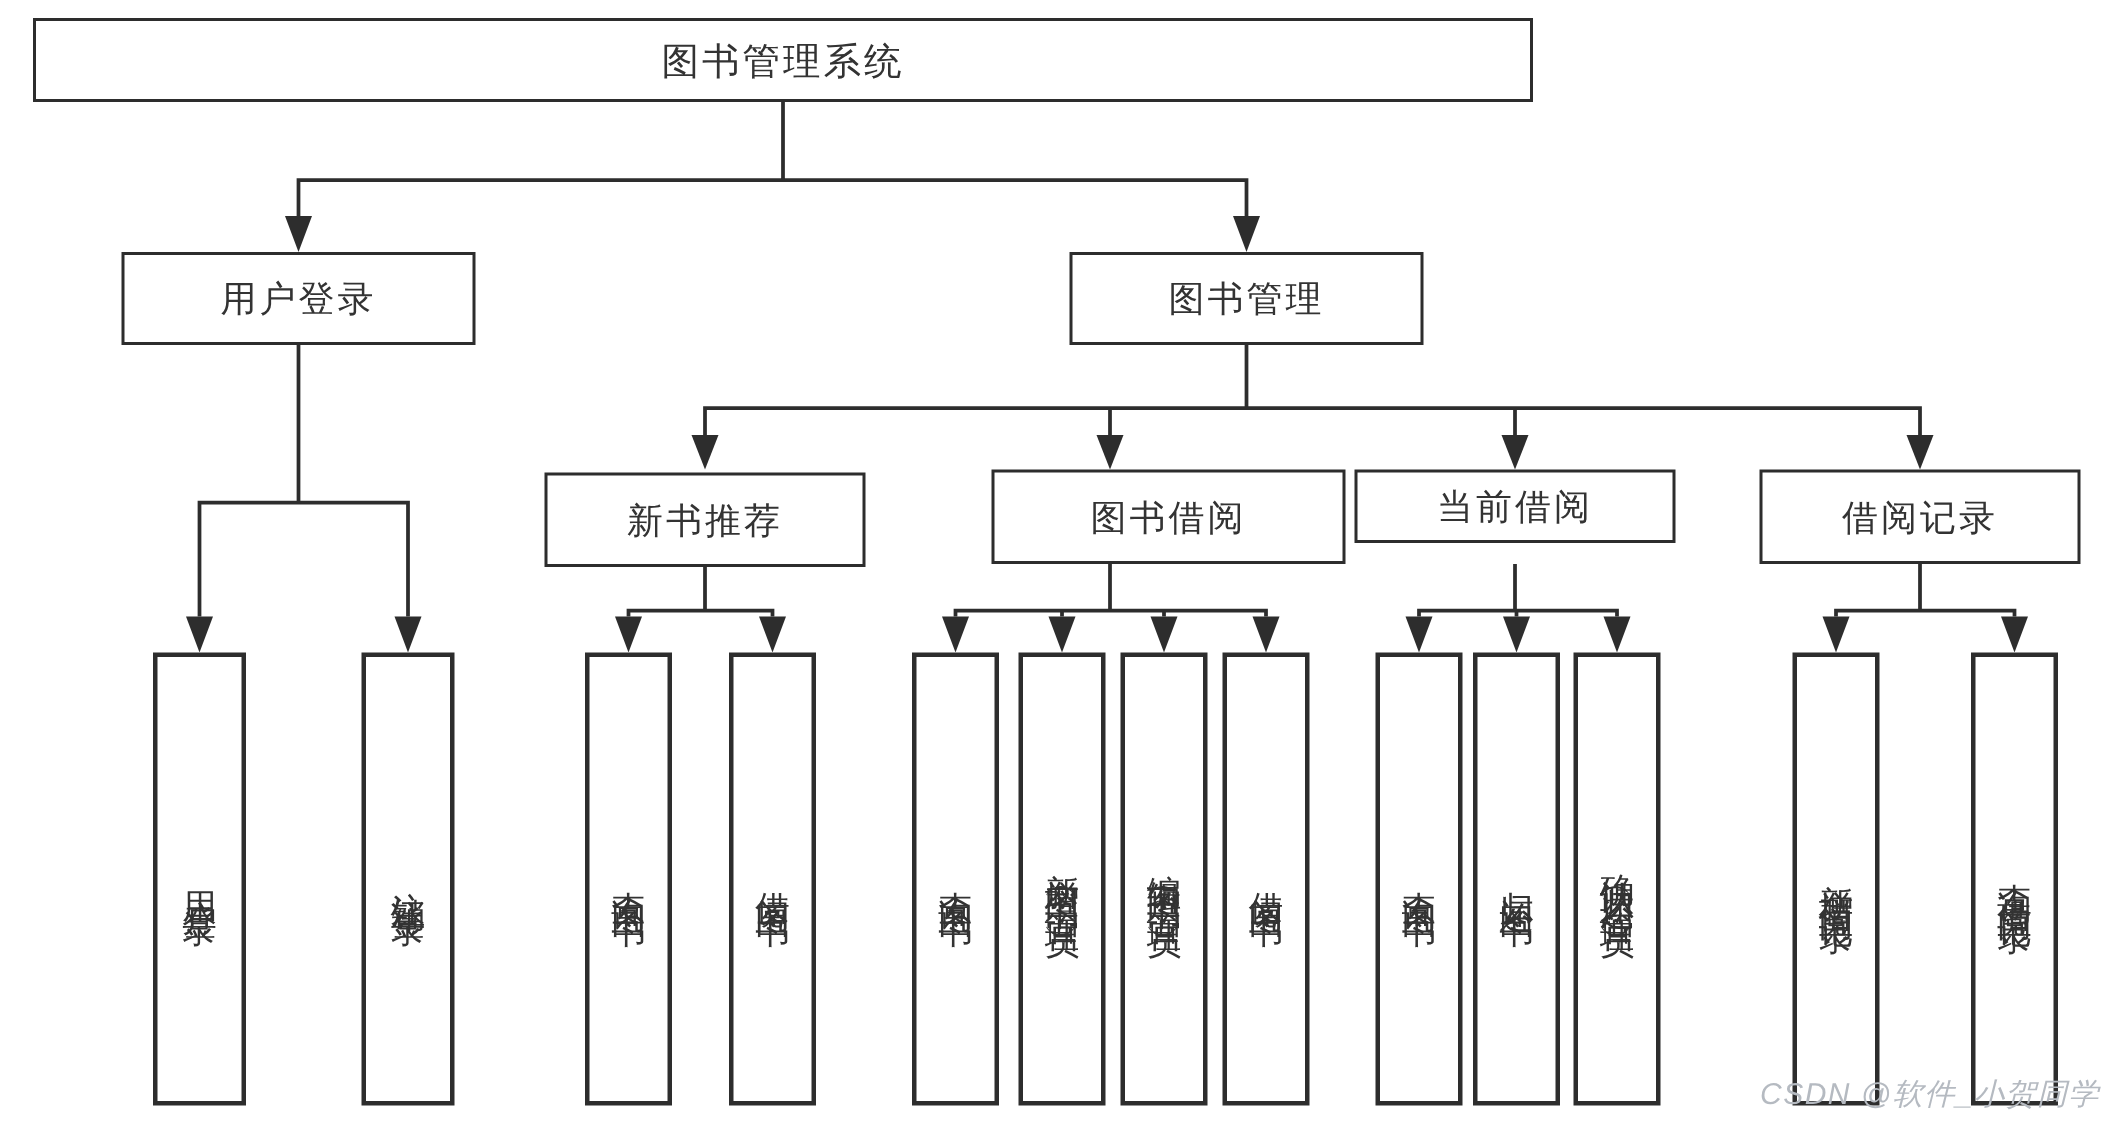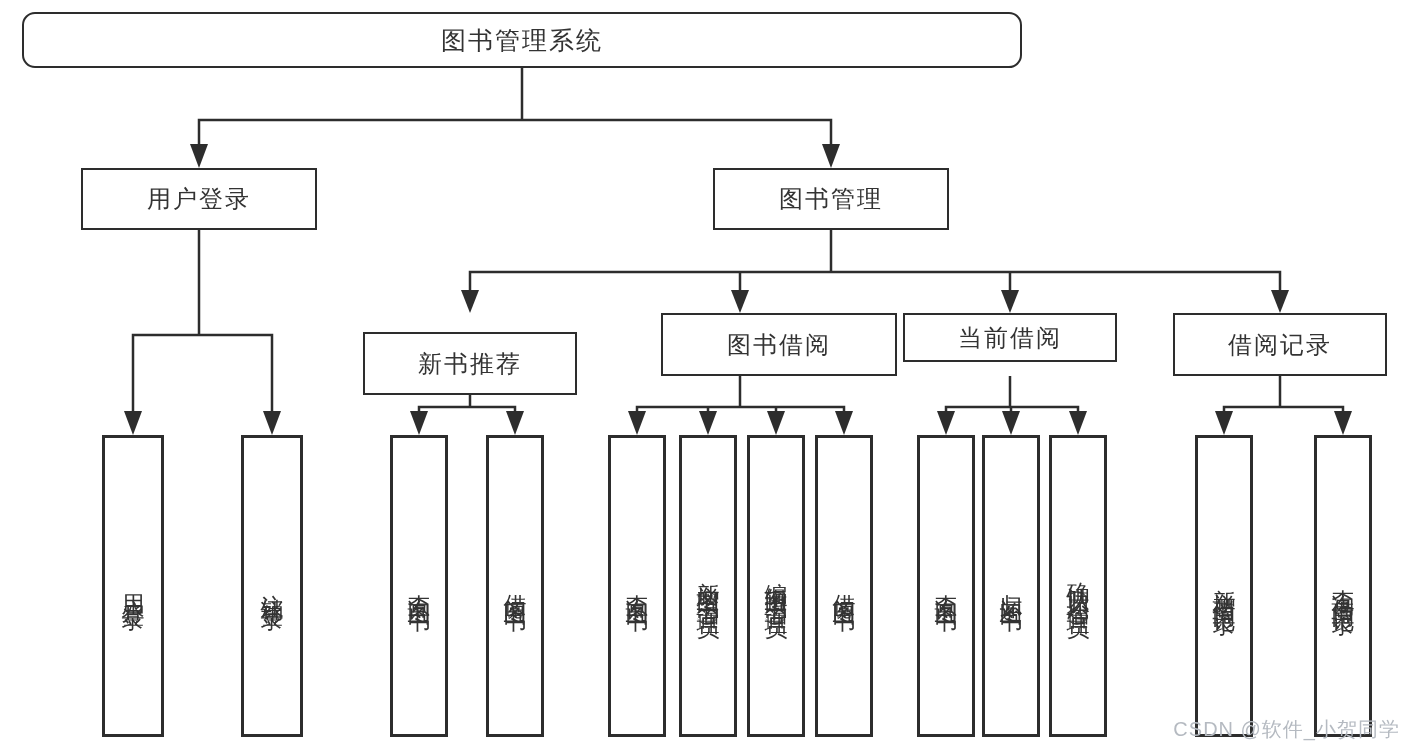--- a/index.html
+++ b/index.html
@@ -16,38 +16,39 @@
     position: absolute;
     box-sizing: border-box;
     background: #ffffff;
     border: 2px solid #2d2d2d;
     display: flex;
     align-items: center;
     justify-content: center;
     color: #333333;
   }
   .hbox { font-size: 24px; letter-spacing: 2px; white-space: nowrap; }
-  .rootbox { font-size: 25px; border-radius: 13px; }
+  .rootbox { font-size: 25px; }
   .vbox { border-width: 3px; }
   .vtext {
     writing-mode: vertical-rl;
     text-orientation: mixed;
     font-size: 23px;
     letter-spacing: 5px;
     line-height: 1;
     white-space: nowrap;
   }
   .watermark {
     position: absolute;
     right: 5px;
     bottom: 4px;
     font-size: 20px;
     color: #b5bac1;
     letter-spacing: 1px;
     white-space: nowrap;
+    font-style: italic;
   }
 </style>
 </head>
 <body>
 
 <div id="stage">
 
   <svg id="wires" viewBox="0 0 1405 747" xmlns="http://www.w3.org/2000/svg">
     <g stroke="#2d2d2d" stroke-width="2.5" fill="none">
 
@@ -86,21 +87,21 @@
       <polygon points="1215,411 1233,411 1224,435"></polygon>
       <polygon points="1334,411 1352,411 1343,435"></polygon>
     </g>
   </svg>
 
   <div class="box hbox rootbox" style="left:22px; top:12px; width:1000px; height:56px;">图书管理系统</div>
 
   <div class="box hbox" style="left:81px; top:168px; width:236px; height:62px;">用户登录</div>
   <div class="box hbox" style="left:713px; top:168px; width:236px; height:62px;">图书管理</div>
 
-  <div class="box hbox" style="left:363px; top:332px; width:214px; height:63px;">新书推荐</div>
+  <div class="box hbox" style="left:363px; top:315px; width:214px; height:63px;">新书推荐</div>
   <div class="box hbox" style="left:633px; top:313px; width:236px; height:63px;margin-left:28px;">图书借阅</div>
   <div class="box hbox" style="left:903px; top:313px; width:214px; height:49px;">当前借阅</div>
   <div class="box hbox" style="left:1173px; top:313px; width:214px; height:63px;text-align:right;">借阅记录</div>
 
   <div class="box vbox" style="left:102px; top:435px; width:62px; height:302px;">
     <span class="vtext">用户登录</span>
   </div>
   <div class="box vbox" style="left:241px; top:435px; width:62px; height:302px;">
     <span class="vtext">注销登录</span>
   </div>

